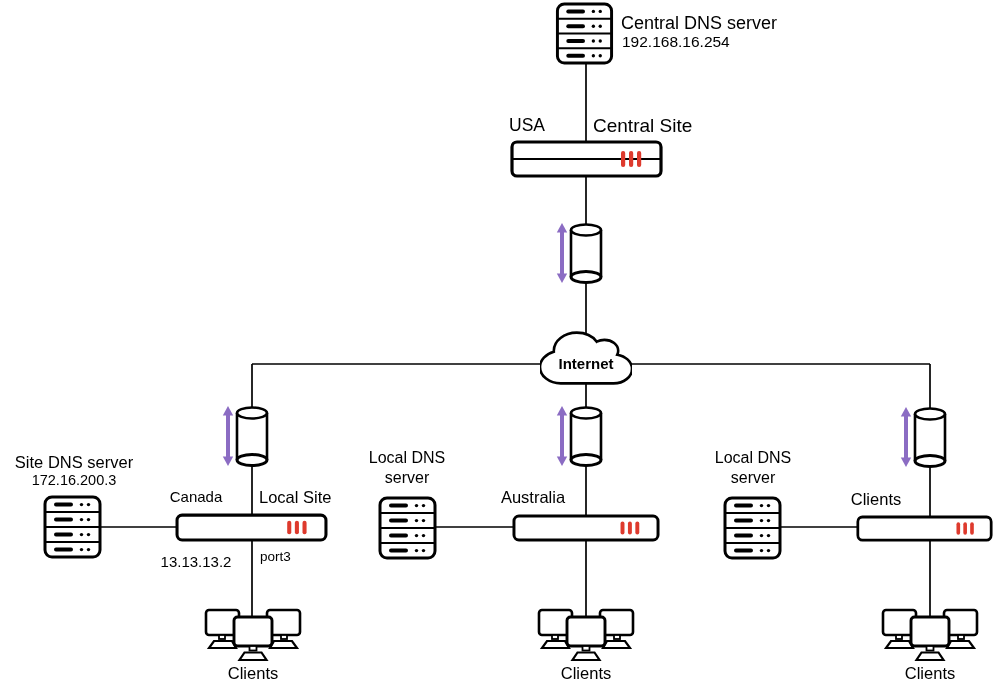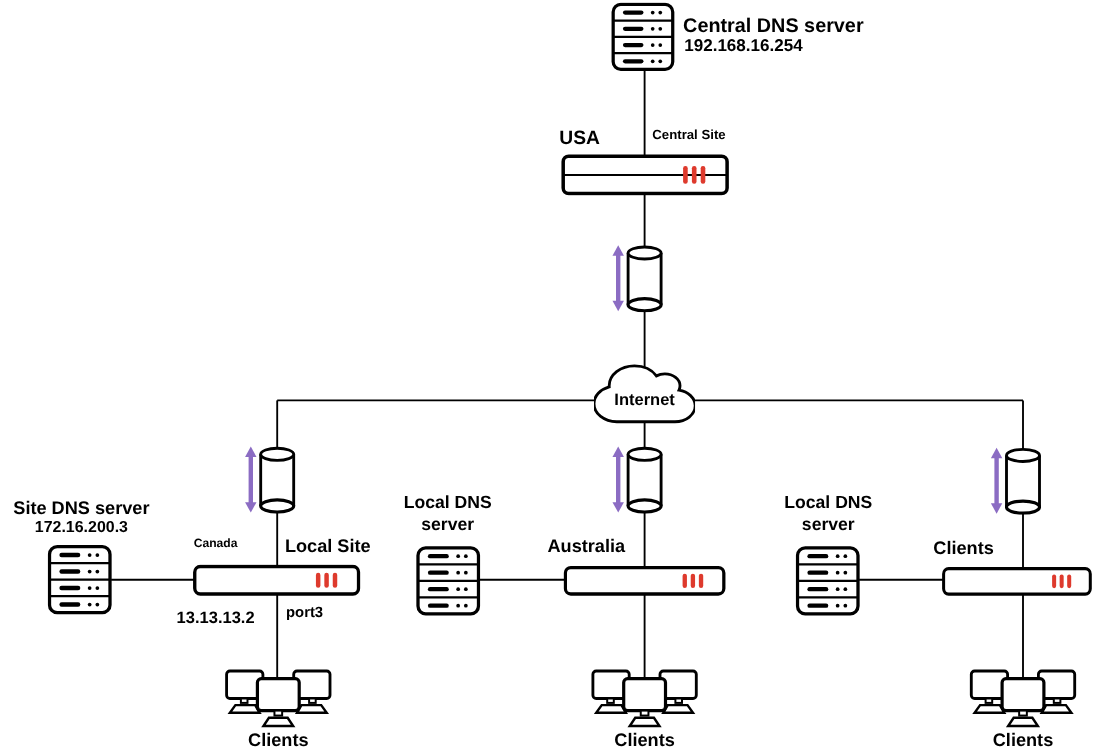--- a/index.html
+++ b/index.html
@@ -2,21 +2,21 @@
 <html><head>
 <meta charset="utf-8">
 <style>
   html,body{margin:0;padding:0;background:#ffffff;}
   #canvas{
     position:relative;width:1006px;height:687px;background:#ffffff;overflow:hidden;
     font-family:"Liberation Sans","DejaVu Sans",sans-serif;color:#000;
   }
   .abs{position:absolute;}
   .lbl{position:absolute;white-space:nowrap;line-height:1.05;color:#000;font-weight:bold;}
-  .b{font-weight:bold;}
+  .b{font-weight:normal;}
   .ctr{text-align:center;}
   .rt{text-align:center;}
   svg{display:block;}
   .red{fill:#DE3A2D;}
   .purple{stroke:#8B6CC3;}
   .purplef{fill:#8B6CC3;}
 </style>
 </head>
 <body>
 
@@ -105,21 +105,21 @@
     <path d="M781 527 H858" stroke="#000" stroke-width="1.7" fill="none"></path>
   </svg>
 
   <svg class="abs" style="left:555px;top:2px" width="59" height="63">
       <use href="#sym-server"></use>
     </svg>
   <div class="lbl b" style="left:621px;top:14px;font-size:18px">Central DNS server</div>
   <div class="lbl b" style="left:622px;top:34px;font-size:15.5px">192.168.16.254</div>
 
   <div class="lbl b rt" style="left:477px;top:116px;width:100px;font-size:17.5px">USA</div>
-  <div class="lbl b" style="left:593px;top:116px;font-size:12px">Central Site</div>
+  <div class="lbl b" style="left:593px;top:116px;font-size:19px">Central Site</div>
   <svg class="abs" style="left:510px;top:140px" width="153" height="38">
       <use href="#sym-router-central"></use>
     </svg>
 
   <svg class="abs" style="left:555px;top:222px" width="48" height="62">
       <use href="#sym-tunnel"></use>
     </svg>
 
   <svg class="abs" style="left:540px;top:329px" width="92" height="58">
       <use href="#sym-cloud"></use>
@@ -134,21 +134,21 @@
     </svg>
   <svg class="abs" style="left:899px;top:406px" width="48" height="62">
       <use href="#sym-tunnel"></use>
     </svg>
 
   <div class="lbl b ctr" style="left:0px;top:454px;width:148px;font-size:16.5px">Site DNS server</div>
   <div class="lbl b ctr" style="left:0px;top:473px;width:148px;font-size:14.5px">172.16.200.3</div>
   <svg class="abs" style="left:43px;top:494px" width="59" height="66">
       <use href="#sym-server"></use>
     </svg>
-  <div class="lbl b rt" style="left:146px;top:489px;width:100px;font-size:11px">Canada</div>
+  <div class="lbl b rt" style="left:146px;top:489px;width:100px;font-size:15px">Canada</div>
   <div class="lbl b" style="left:259px;top:489px;font-size:16.5px">Local Site</div>
   <svg class="abs" style="left:175px;top:513px" width="153" height="29">
       <use href="#sym-router-local"></use>
     </svg>
   <div class="lbl b rt" style="left:146px;top:554px;width:100px;font-size:15px">13.13.13.2</div>
   <div class="lbl b" style="left:260px;top:550px;font-size:13.5px">port3</div>
   <svg class="abs" style="left:203px;top:603px" width="100" height="60">
       <use href="#sym-clients"></use>
     </svg>
   <div class="lbl b ctr" style="left:203px;top:665px;width:100px;font-size:16.5px">Clients</div>

